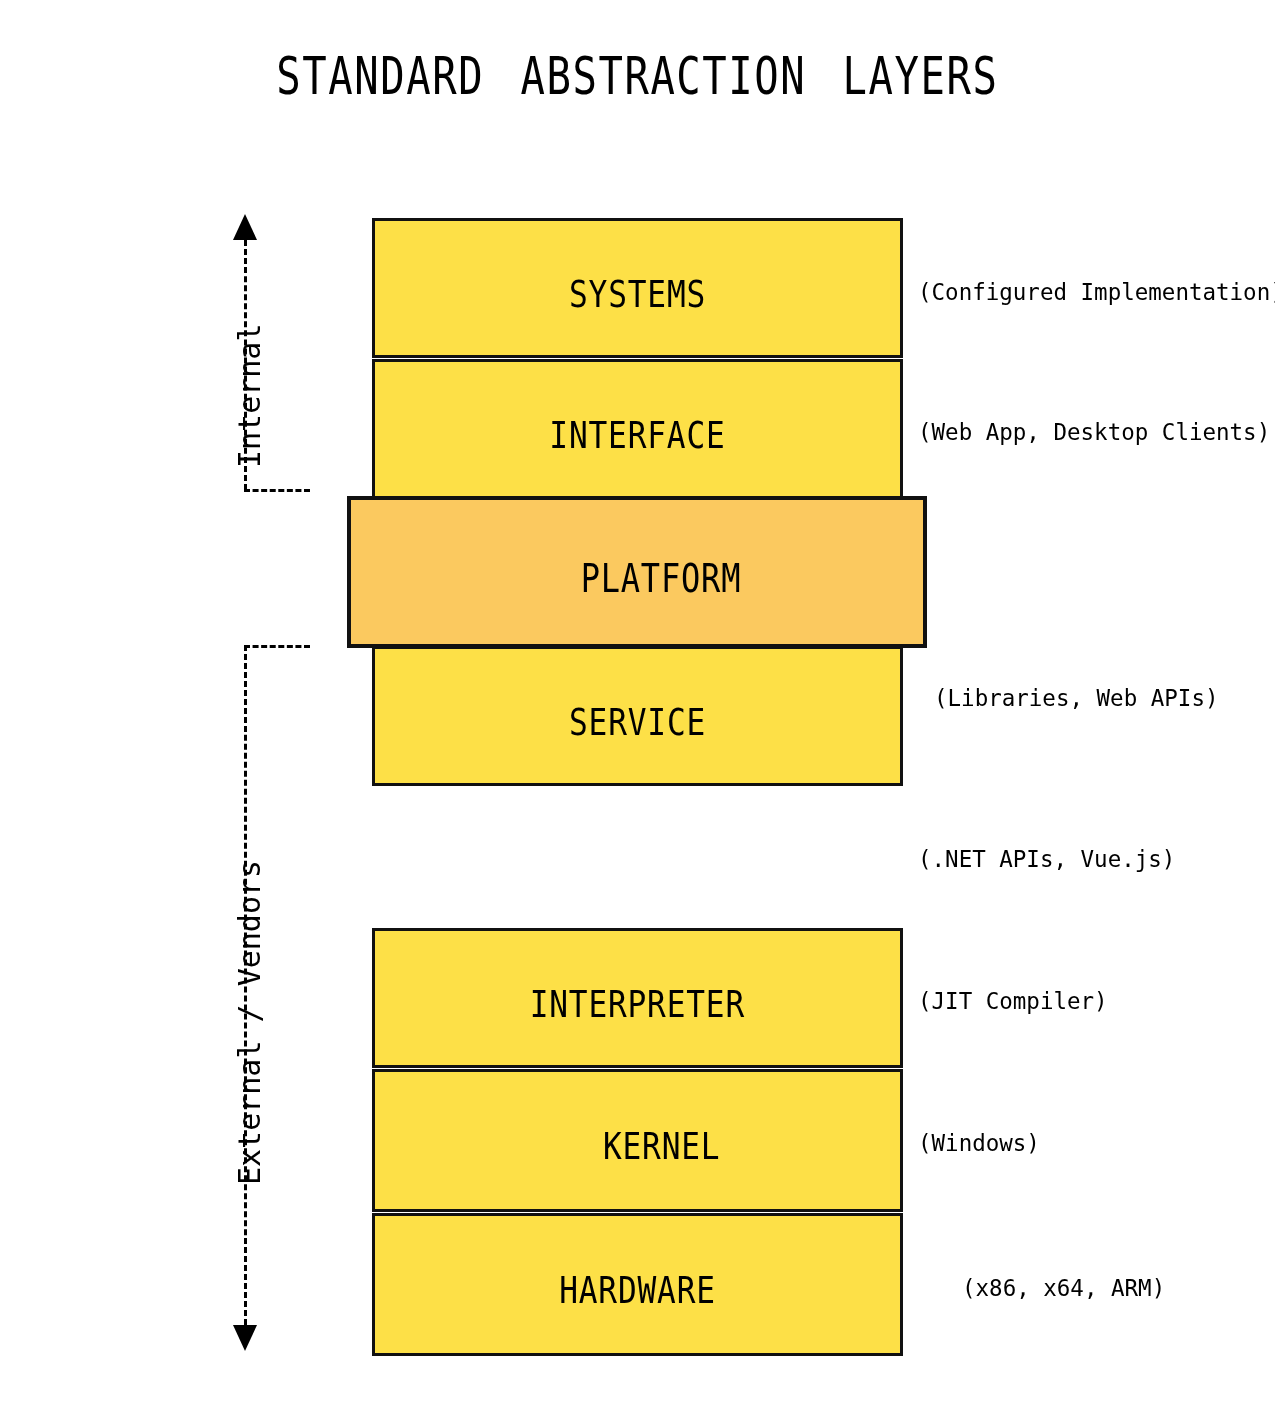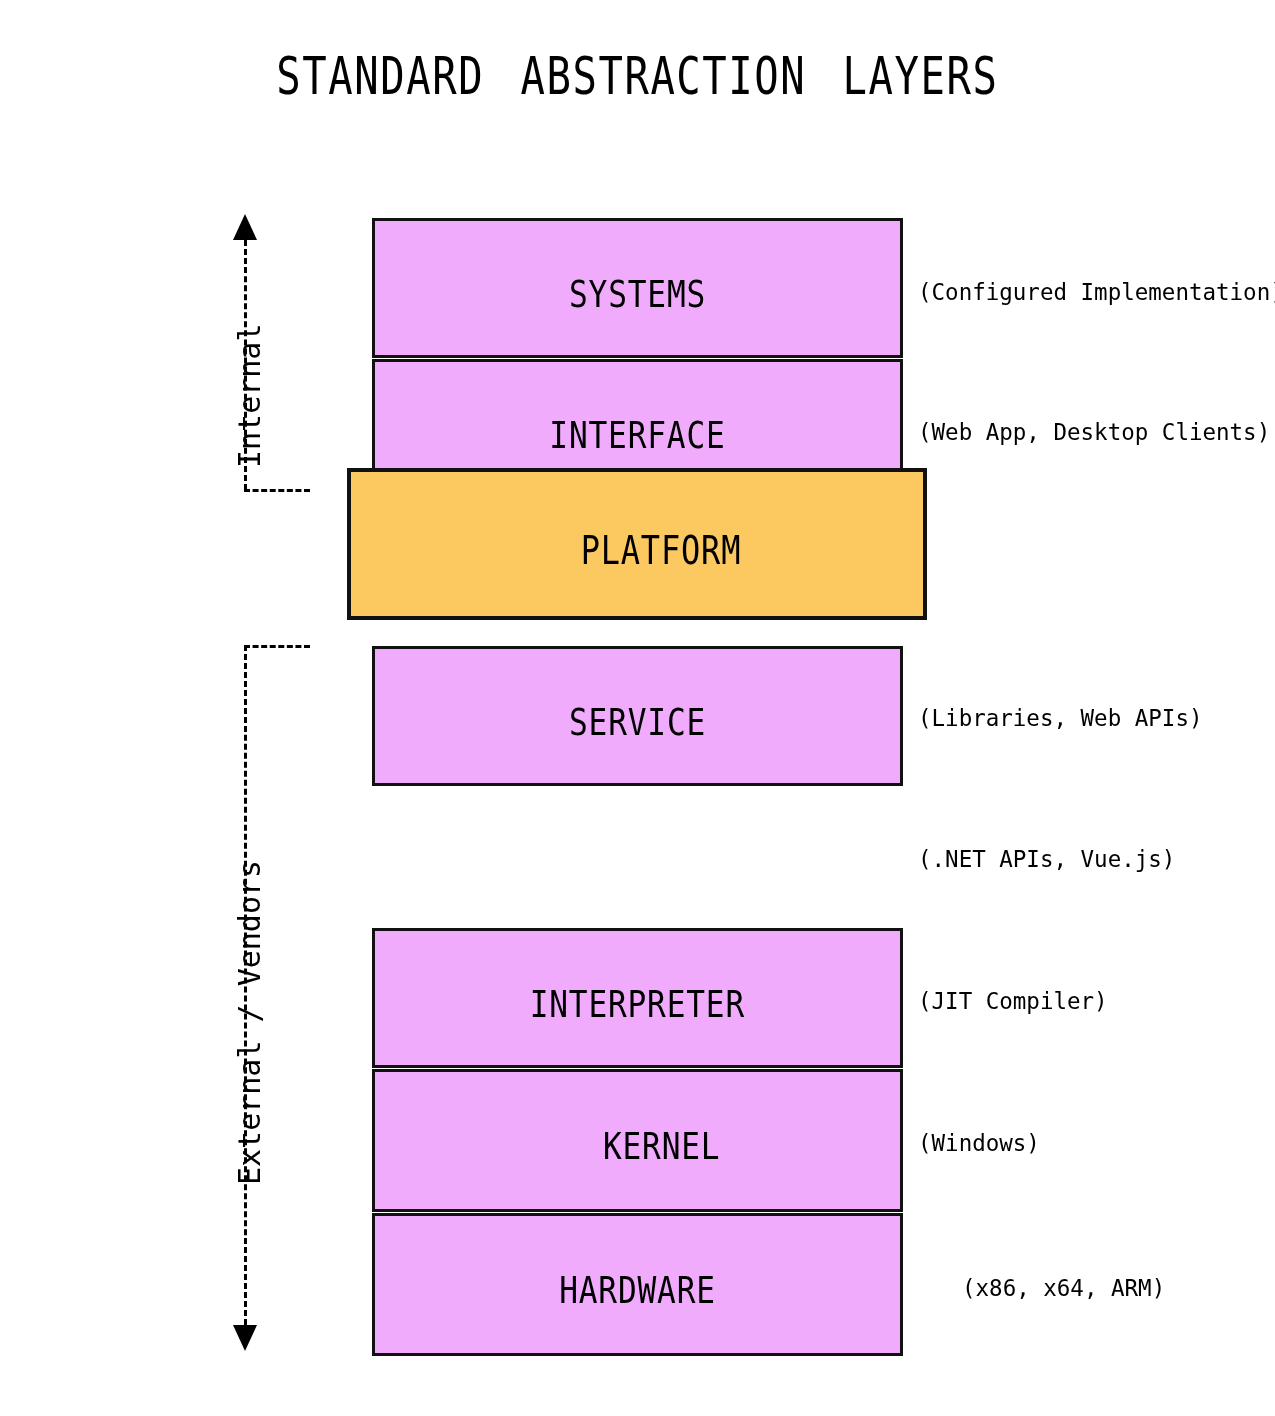--- a/index.html
+++ b/index.html
@@ -43,21 +43,21 @@
     width: 1275px;
     height: 1416px;
   }
 
   
   .layer-box {
     position: absolute;
     left: 372px;
     width: 531px;
     box-sizing: border-box;
-    background: #f0abfc;
+    background: #fde047;
     border: 3px solid #111111;
     display: flex;
     align-items: center;
     justify-content: center;
   }
   .layer-box.highlight {
     left: 347px;
     width: 580px;
     background: #fbc95f;
     border: 4px solid #111111;
@@ -147,28 +147,28 @@
   <div class="layer-box" style="top:218px; height:140px;">
     <span class="layer-label">Systems</span>
   </div>
   <div class="annotation" style="top:292px;">(Configured Implementation)</div>
 
   <div class="layer-box" style="top:359px; height:140px;">
     <span class="layer-label">Interface</span>
   </div>
   <div class="annotation" style="top:432px;">(Web App, Desktop Clients)</div>
 
-  <div class="layer-box highlight" style="top:468px; height:152px;padding-left:48px;">
+  <div class="layer-box highlight" style="top:496px; height:152px;padding-left:48px;">
     <span class="layer-label">Platform</span>
   </div>
 
   <div class="layer-box" style="top:646px; height:140px;">
     <span class="layer-label">Service</span>
   </div>
-  <div class="annotation" style="top:718px;">(Libraries, Web APIs)</div>
+  <div class="annotation" style="top:698px;margin-left:16px;">(Libraries, Web APIs)</div>
 
   <div class="annotation" style="top:859px;">(.NET APIs, Vue.js)</div>
 
   <div class="layer-box" style="top:928px; height:140px;justify-content:center;">
     <span class="layer-label">Interpreter</span>
   </div>
   <div class="annotation" style="top:1001px;">(JIT Compiler)</div>
 
   <div class="layer-box" style="top:1069px; height:143px;padding-left:48px;">
     <span class="layer-label">Kernel</span>

